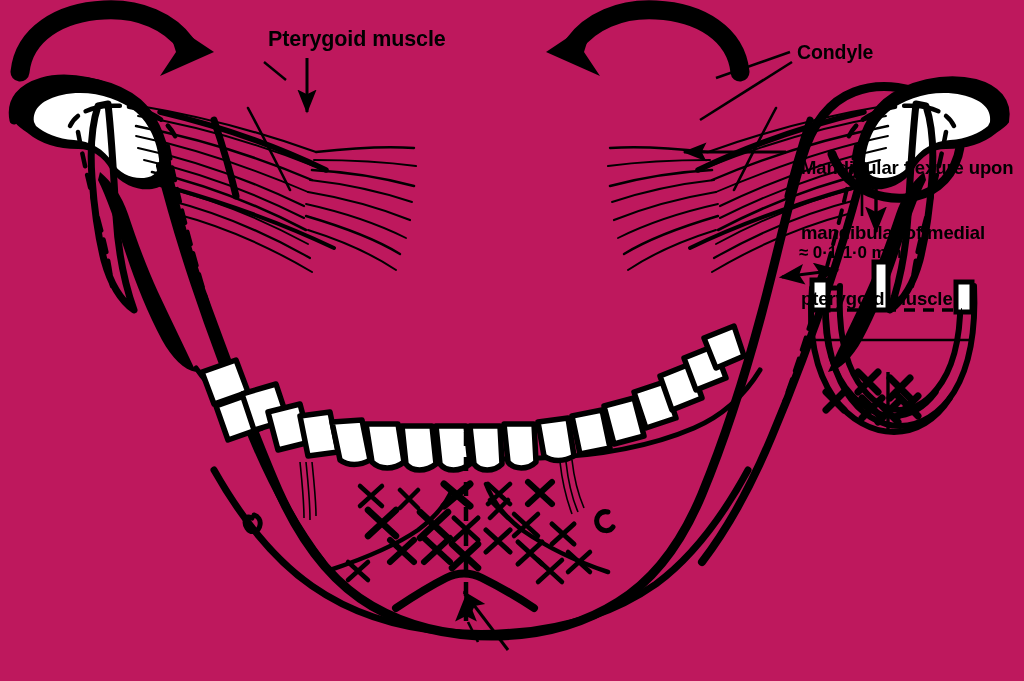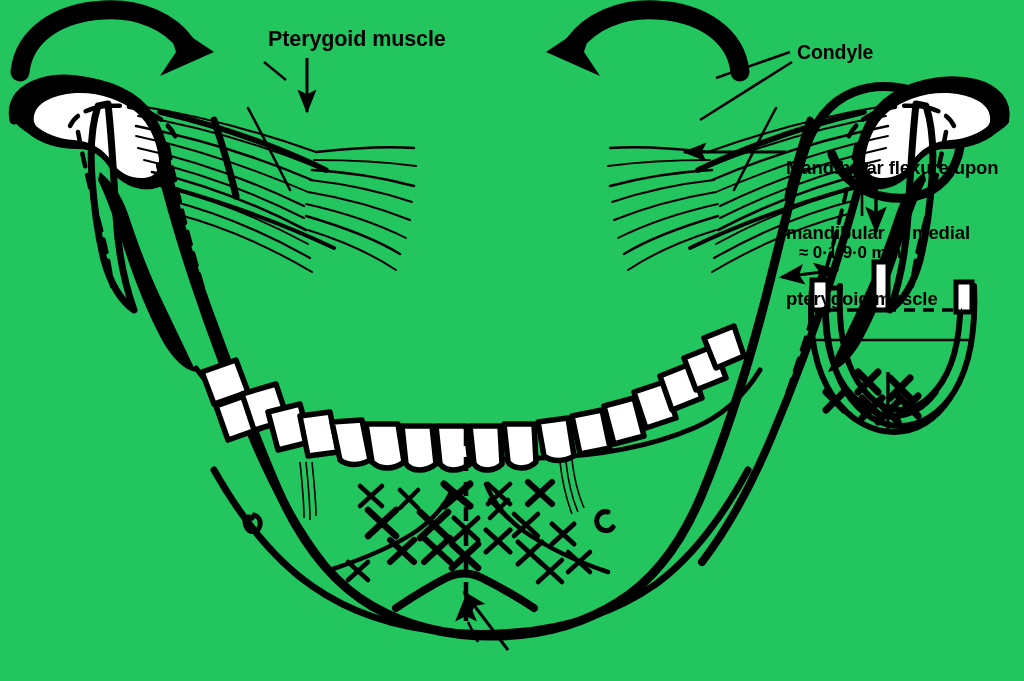--- a/index.html
+++ b/index.html
@@ -11,21 +11,21 @@
   body {
     font-family: "Liberation Sans", sans-serif;
     width: 1024px;
     height: 681px;
     overflow: hidden;
   }
   #figure-root {
     position: relative;
     width: 1024px;
     height: 681px;
-    background: #22c55e;
+    background: #be185d;
   }
   #figure-svg {
     position: absolute;
     top: 0;
     left: 0;
     width: 1024px;
     height: 681px;
   }
   .lbl {
     position: absolute;
@@ -46,21 +46,21 @@
     top: 41px;
     font-size: 19.5px;
     font-weight: bold;
     text-align: center;
   }
   #label-flexure {
     left: 786px;
     top: 113px;
     font-size: 18.5px;
   }
-  #label-flexure div { white-space: pre; }
+  #label-flexure div { white-space: pre; margin-left: 15px; }
   #label-measure {
     left: 799px;
     top: 243px;
     font-size: 17px;
   }
   #label-caption {
     left: 119px;
     top: 653px;
     font-size: 18.5px;
   }
@@ -454,16 +454,16 @@
   <div class="lbl" id="label-pterygoid">Pterygoid muscle</div>
 
   <div class="lbl" id="label-condyle">Condyle</div>
 
   <div class="lbl" id="label-flexure">
     <div>Mandibular flexure upon</div>
     <div>mandibular of medial</div>
     <div>pterygoid muscle</div>
   </div>
 
-  <div class="lbl" id="label-measure">≈ 0·1-9·0 mm</div>
+  <div class="lbl" id="label-measure">≈ 0·1-1·0 mm</div>
 
 
 </div>
 
 </body></html>

